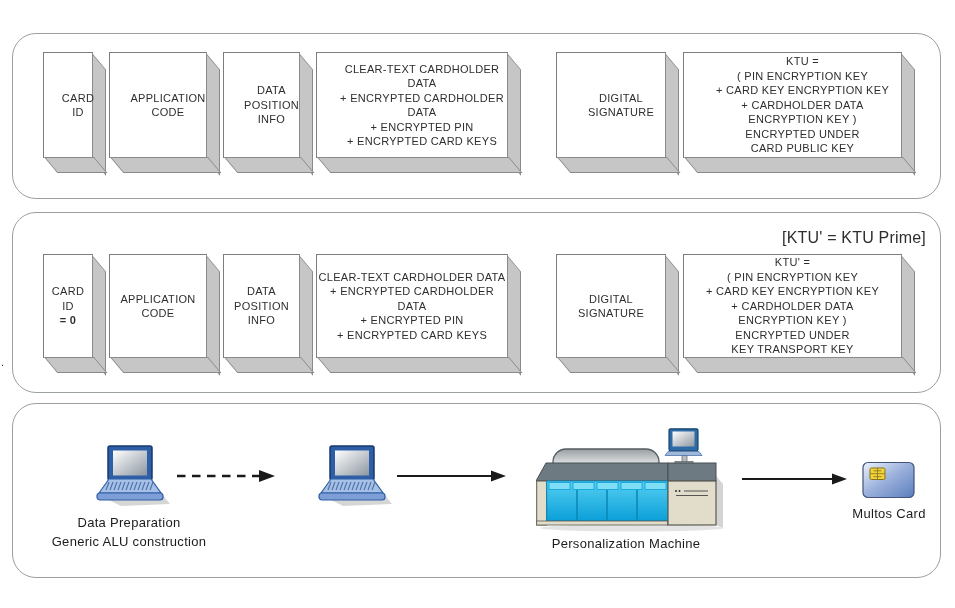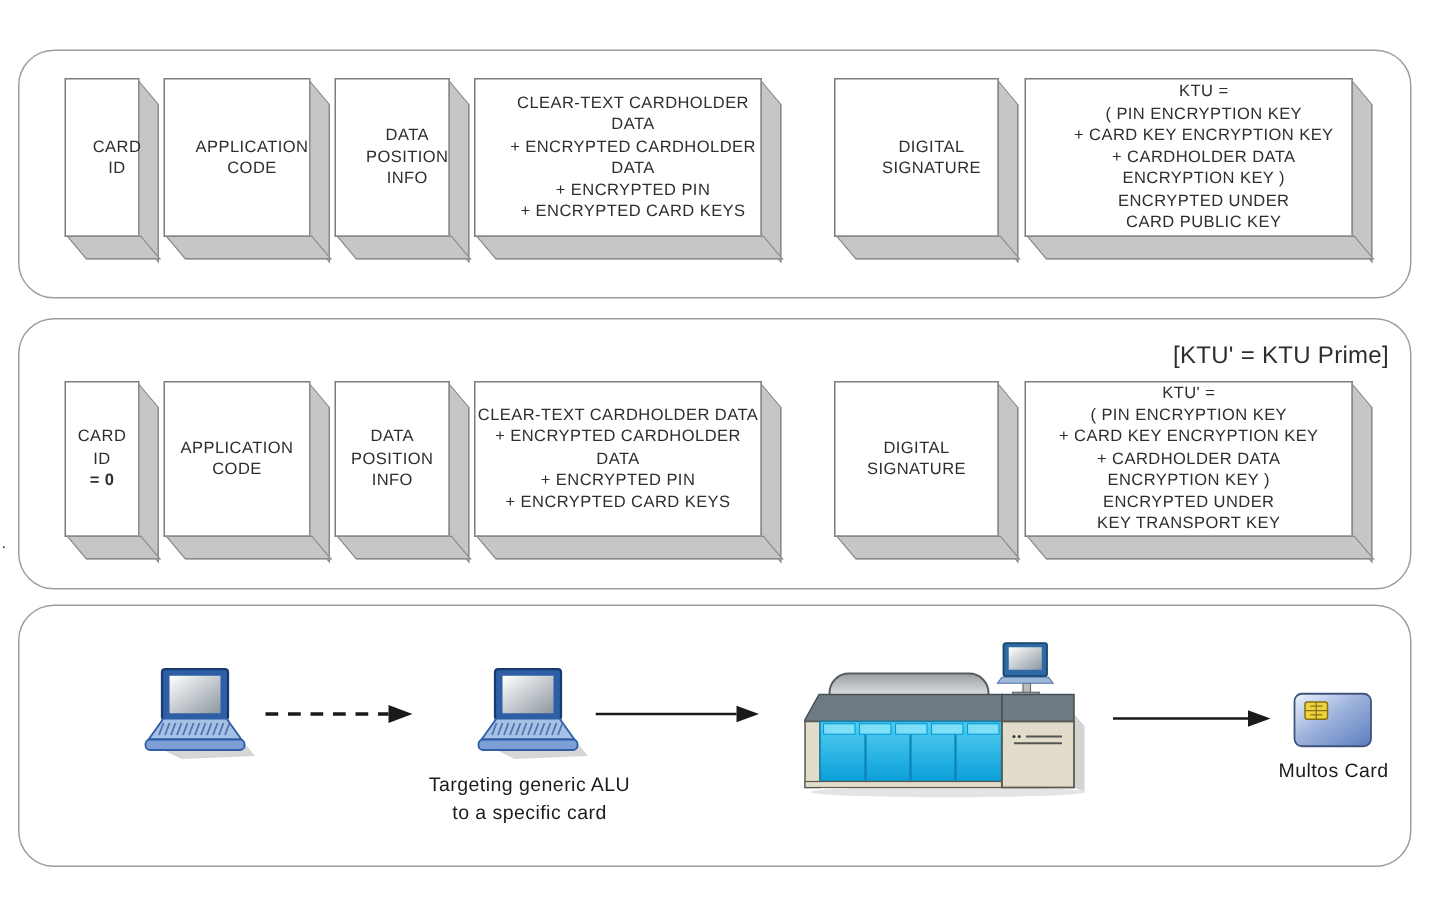--- a/index.html
+++ b/index.html
@@ -231,18 +231,19 @@
           <stop offset="0" stop-color="#eef3fc"></stop>
             <stop offset="0.45" stop-color="#9fb4dd"></stop>
             <stop offset="1" stop-color="#5b7dbd"></stop>
         </linearGradient>
       </defs>
       <rect x="2" y="1.5" width="51" height="35" rx="5" fill="url(#g-card)" stroke="#40537d" stroke-width="1.2"></rect>
       <rect x="9" y="7" width="15" height="11.5" rx="1.5" fill="#f0d23f" stroke="#857313" stroke-width="1"></rect>
       <path d="M9 12.7 H24 M16.5 7 V18.5 M12.5 9.8 H20.5 M12.5 15.6 H20.5" stroke="#857313" stroke-width="0.8" fill="none"></path>
     </svg>
 
-    <div class="caption" style="left:240px; top:109px; width:200px;">Targeting generic ALU
-to a specific card</div>
+    <div class="caption" style="left:16px;  top:109px; width:200px;">Data Preparation
+Generic ALU construction</div>
+    <div class="caption" style="left:513px; top:130px; width:200px;">Personalization Machine</div>
     <div class="caption" style="left:796px; top:100px; width:160px;">Multos Card</div>
   </div>
 
 </div>
 
 </body></html>

